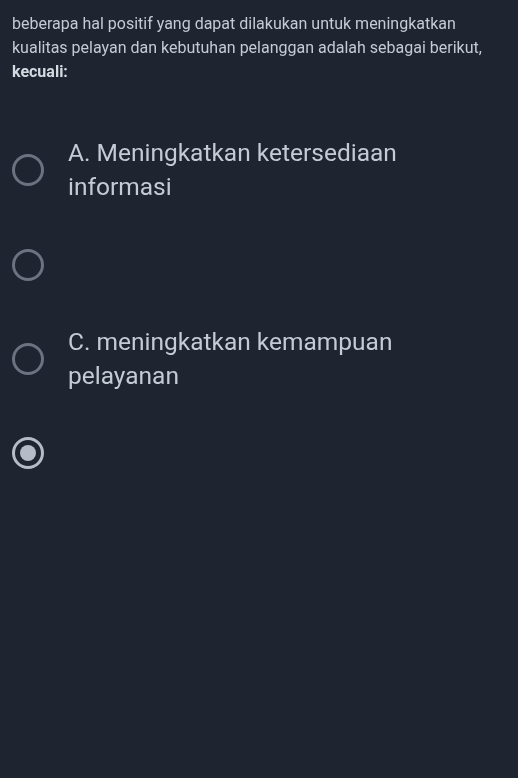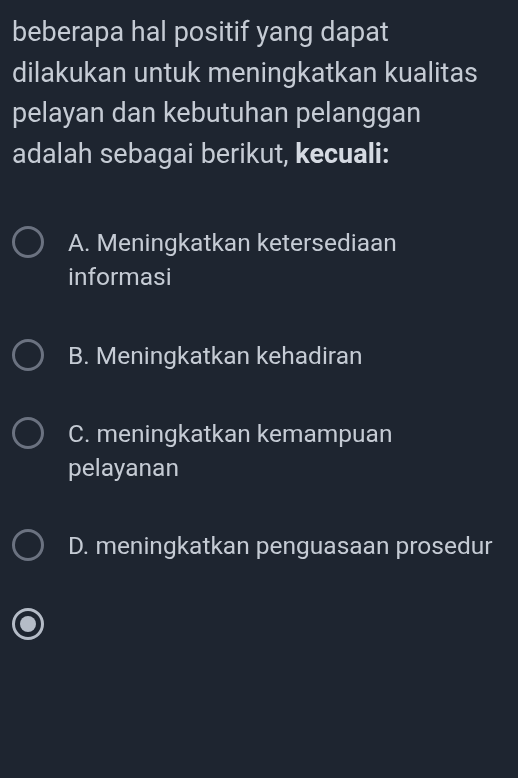--- a/index.html
+++ b/index.html
@@ -10,37 +10,37 @@
     body {
       width: 518px;
       height: 778px;
       background-color: #1e2530;
       font-family: -apple-system, BlinkMacSystemFont, 'Segoe UI', Roboto, sans-serif;
       color: #c5cbd4;
       padding: 12px;
       overflow: hidden;
     }
     .question-text {
-      font-size: 27px;
+      font-size: 16px;
       line-height: 1.5;
       margin-bottom: 52px;
       font-weight: 400;
     }
     .question-emphasis {
       font-weight: 700;
       color: #d5dae2;
     }
     .options-container {
       display: flex;
       flex-direction: column;
       gap: 44px;
     }
     .option-row {
       display: flex;
-      align-items: flex-start;
+      align-items: center;
       gap: 24px;
       cursor: pointer;
     }
     .radio-outer {
       flex-shrink: 0;
       width: 32px;
       height: 32px;
       border-radius: 50%;
       border: 3px solid #6b7280;
       display: flex;
@@ -80,36 +80,29 @@
     <div class="radio-outer">
       
     </div>
     <div class="option-label">A. Meningkatkan ketersediaan informasi</div>
   </div>
 
   <div class="option-row">
     <div class="radio-outer">
       
     </div>
-    <div class="option-label">B. Meningkatkan kehadiran</div>
   </div>
 
   <div class="option-row">
     <div class="radio-outer">
       
     </div>
     <div class="option-label">C. meningkatkan kemampuan pelayanan</div>
   </div>
 
-  <div class="option-row">
-    <div class="radio-outer">
-      
-    </div>
-    <div class="option-label">D. meningkatkan penguasaan prosedur</div>
-  </div>
 
   <div class="option-row">
     <div class="radio-outer selected">
       <div class="radio-inner"></div>
     </div>
   </div>
 
 </div>
 
 </body></html>

